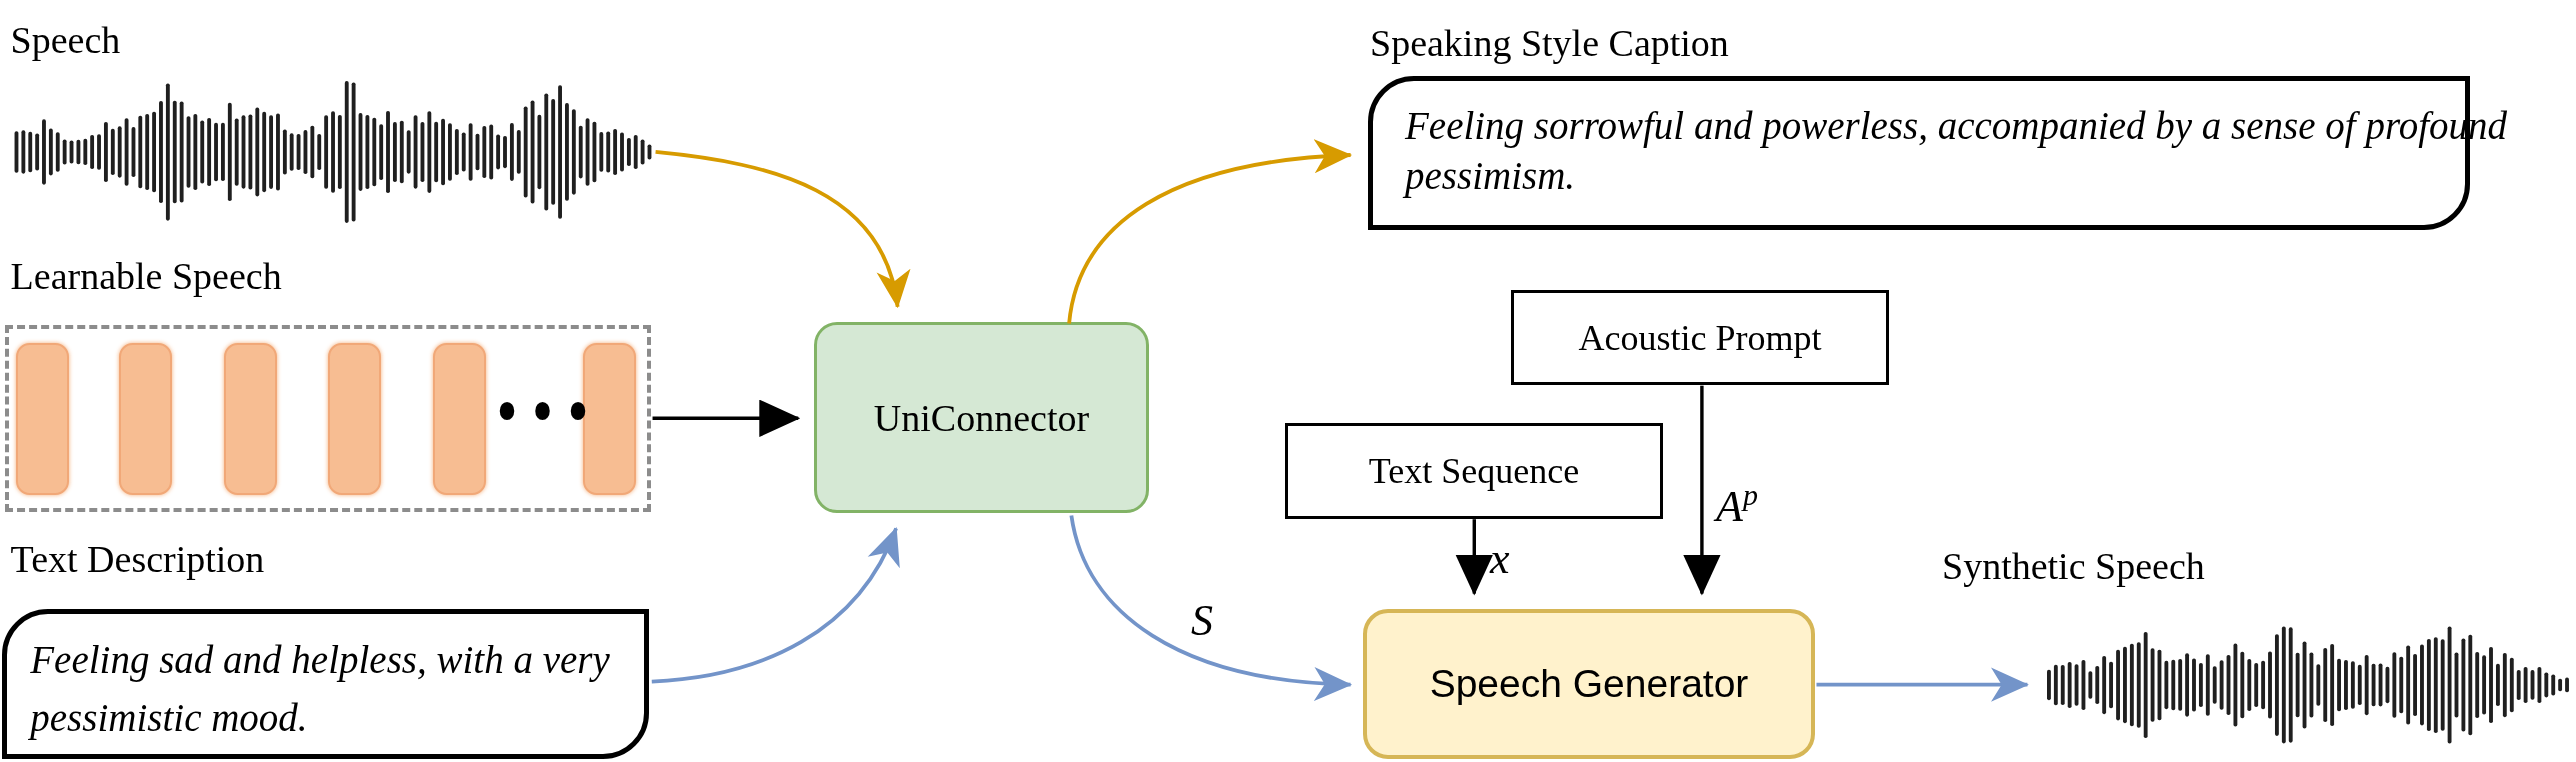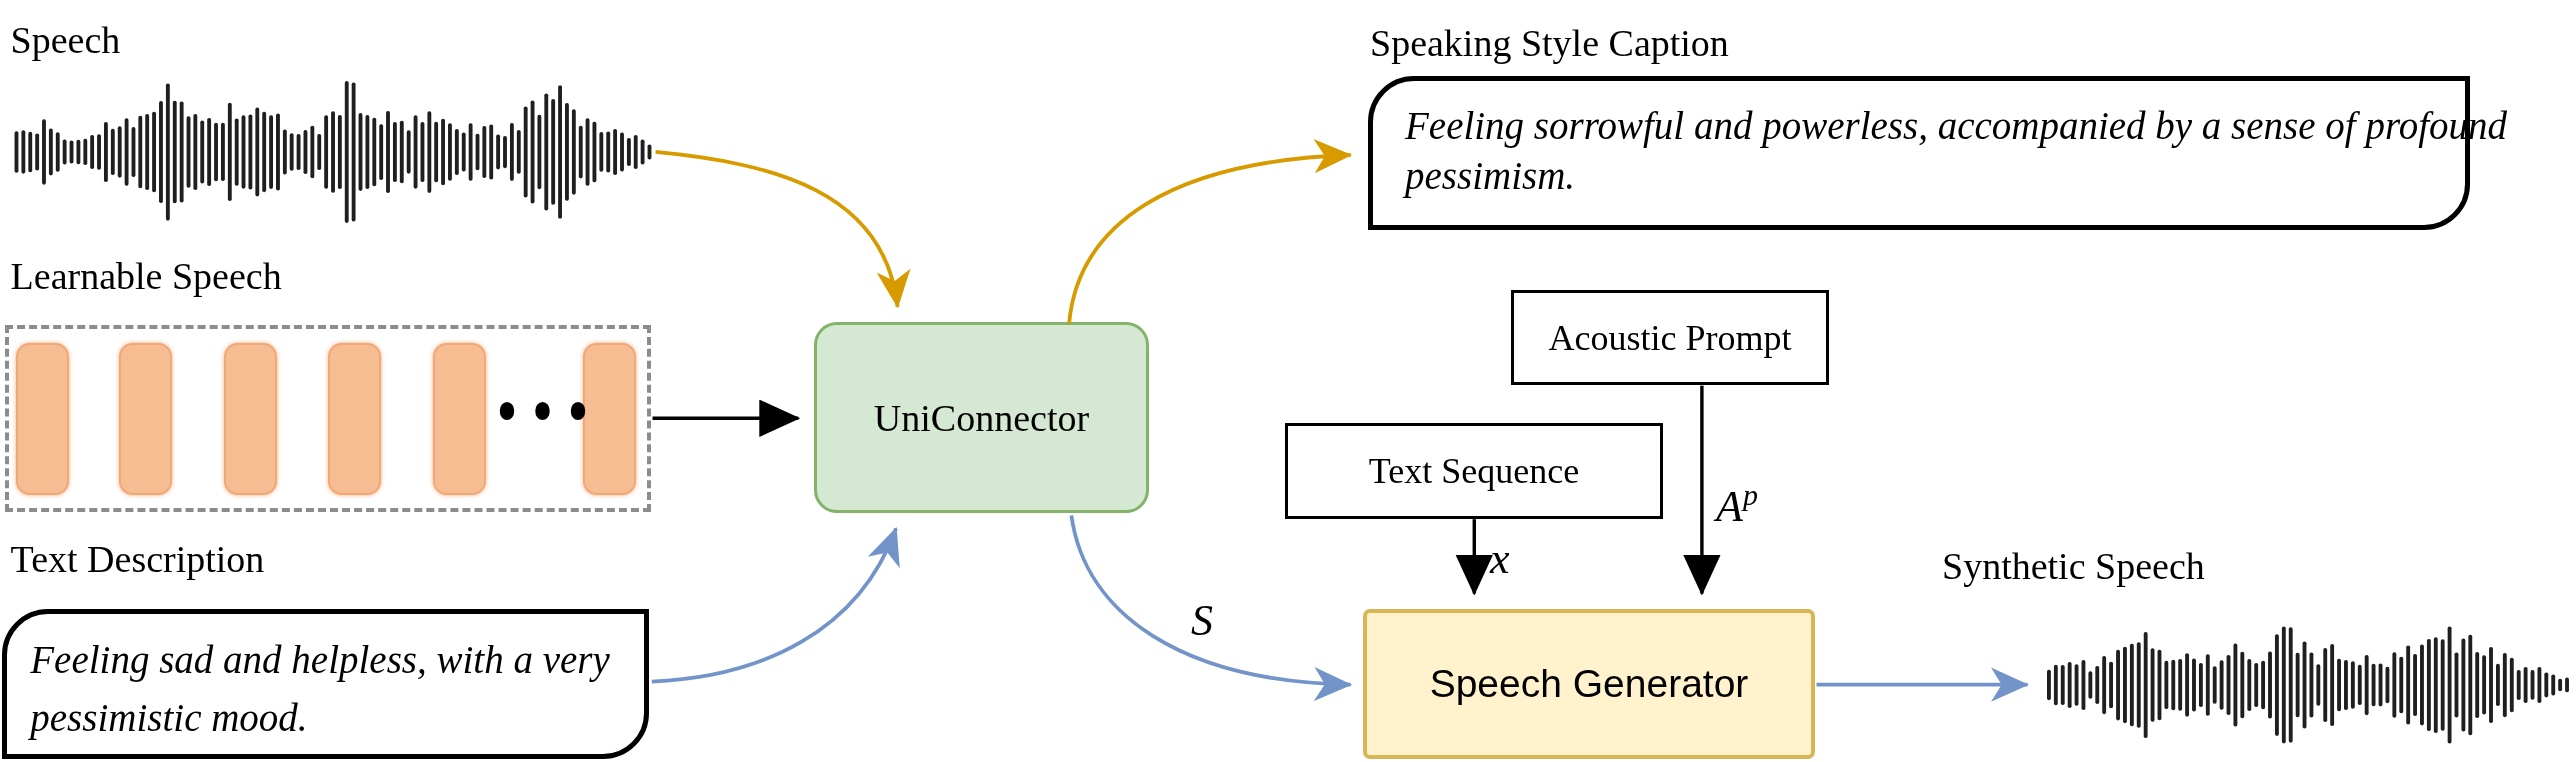--- a/index.html
+++ b/index.html
@@ -52,25 +52,25 @@
     left:814px;top:322px;width:335px;height:191px;
     background:#d5e8d4;border:3.8px solid #82b366;border-radius:23px;
     box-sizing:border-box;display:flex;align-items:center;justify-content:center;
     font-size:38px;color:#000;
   }
   .plain-box{
     border:3.8px solid #000;box-sizing:border-box;background:#fff;
     display:flex;align-items:center;justify-content:center;
     font-size:36px;color:#000;
   }
-  .acoustic-prompt{left:1511px;top:290px;width:318px;height:95px;}
+  .acoustic-prompt{left:1511px;top:290px;width:378px;height:95px;}
   .text-sequence{left:1285px;top:423px;width:378px;height:96px;}
   .speech-generator{
     left:1363px;top:609px;width:452px;height:150px;
-    background:#fff2cc;border:4.6px solid #d6b656;border-radius:7px;
+    background:#fff2cc;border:4.6px solid #d6b656;border-radius:25px;
     box-sizing:border-box;display:flex;align-items:center;justify-content:center;
     font-family:"Liberation Sans", sans-serif;font-size:39px;color:#000;
   }
   .math-label{
     font-style:italic;font-size:44px;color:#000;line-height:1;white-space:nowrap;
   }
   .math-label sup{font-size:30px;}
   .waveform{display:block;}
   #arrows{left:0;top:0;pointer-events:none;}
 </style>

